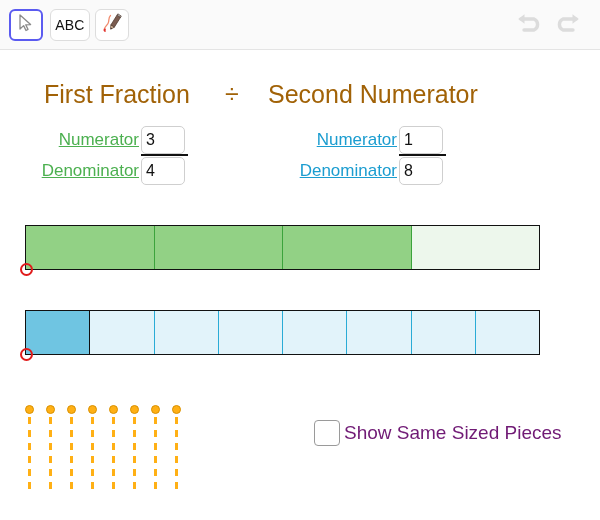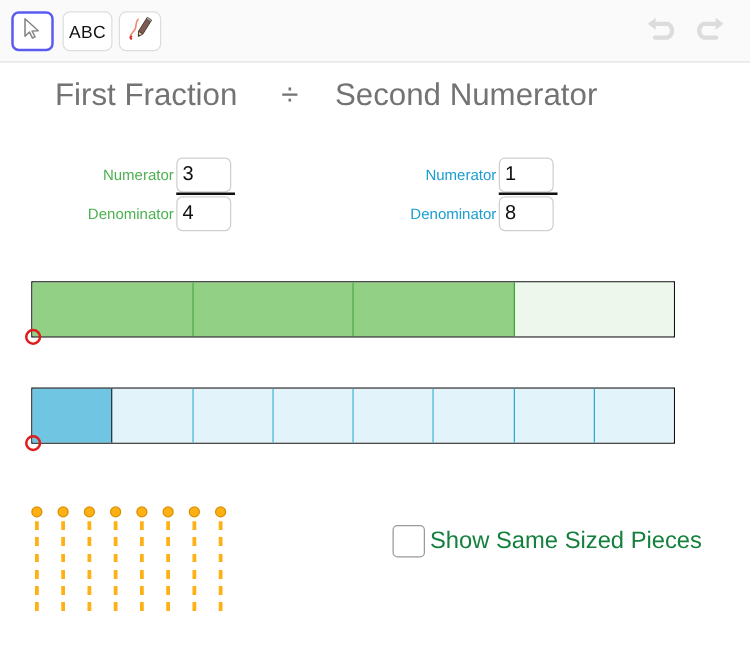--- a/index.html
+++ b/index.html
@@ -57,25 +57,25 @@
     width: 34px; height: 28px;
     display: flex; align-items: center; justify-content: center;
     cursor: pointer;
   }
   #btn-undo { left: 510px; }
   #btn-redo { left: 553px; }
 
   
   #title-row {
     position: absolute;
-    left: 0; top: 62px;
+    left: 0; top: 80px;
     width: 600px;
     height: 34px;
     font-size: 25px;
-    color: #737373;
+    color: #a16207;
     white-space: nowrap;
   }
   #title-first {
     position: absolute;
     left: 44px; top: 0;
   }
   #title-op {
     position: absolute;
     left: 225px; top: 0;
   }
@@ -94,23 +94,24 @@
 
   .frac-row {
     position: relative;
     height: 31px;
     display: flex;
     align-items: center;
     justify-content: flex-end;
     width: 155px;
   }
   .frac-label {
-    font-size: 12px;
+    font-size: 17px;
     white-space: nowrap;
     padding-right: 2px;
+    text-decoration: underline;
   }
   .green-text { color: #4cb050; }
   .blue-text  { color: #1b9dd0; }
 
   .frac-input {
     width: 44px;
     height: 28px;
     box-sizing: border-box;
     border: 1px solid #cfcfcf;
     border-radius: 5px;
@@ -231,21 +232,21 @@
     width: 26px; height: 26px;
     box-sizing: border-box;
     border: 1.4px solid #9a9a9a;
     border-radius: 4px;
     background: #ffffff;
     cursor: pointer;
     flex: none;
   }
   #checkbox-label {
     font-size: 19px;
-    color: #15803d;
+    color: #701a75;
     margin-left: 4px;
     white-space: nowrap;
   }
 </style>
 </head>
 <body>
 
 <div id="toolbar">
 
   <div class="tool-btn active" id="tool-select">

